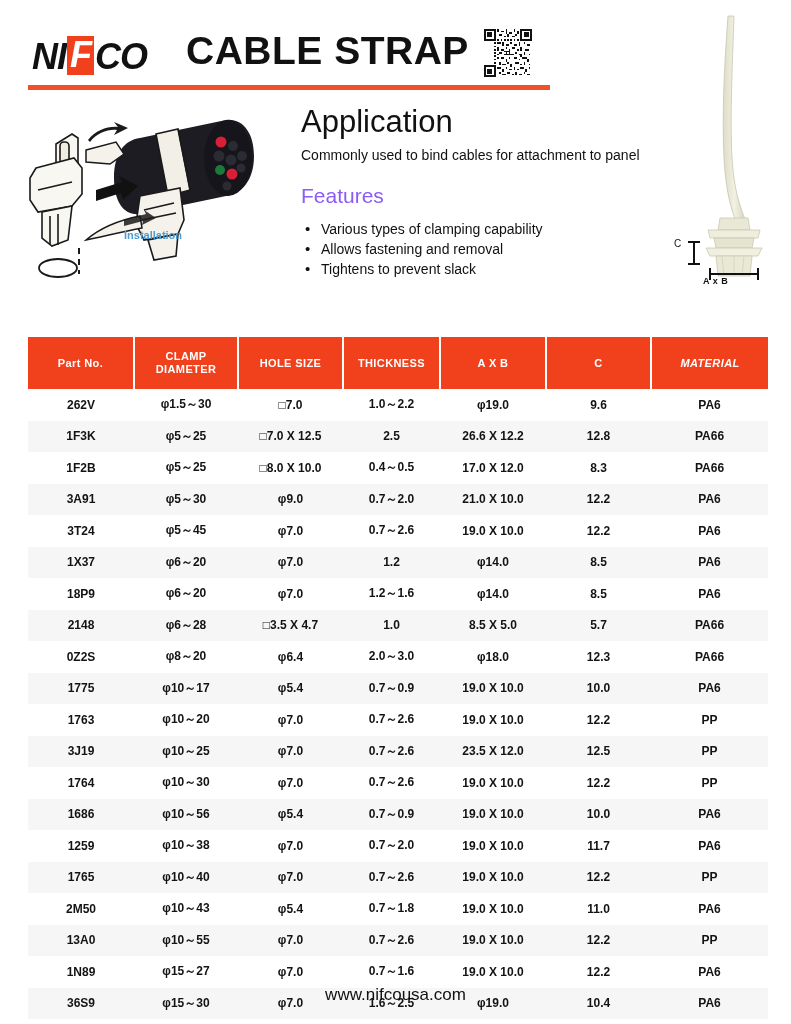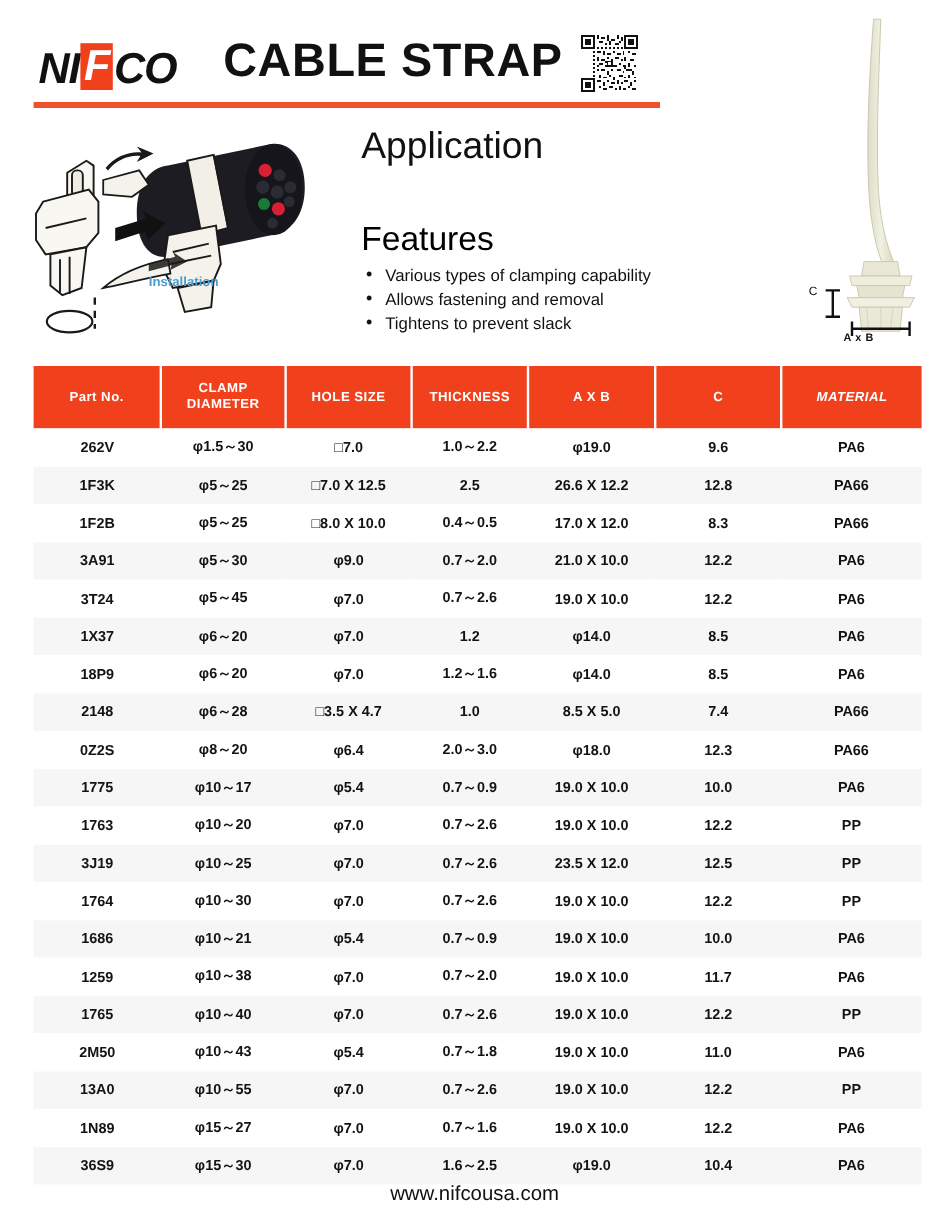--- a/index.html
+++ b/index.html
@@ -96,22 +96,22 @@
   }
   .application-p {
     position: absolute;
     left: 301px; top: 147px;
     font-size: 14px;
     color: #111111;
   }
   .features-h {
     position: absolute;
     left: 301px; top: 185px;
-    font-size: 28px;
-    color: #000000;
+    font-size: 21px;
+    color: #8b5cf6;
     line-height: 1;
   }
   .features-list {
     position: absolute;
     left: 301px; top: 219px;
     margin: 0;
     padding: 0 0 0 20px;
     font-size: 14px;
     color: #111111;
     list-style: none;
@@ -153,20 +153,21 @@
   
   .spec-wrap {
     position: absolute;
     left: 28px; top: 305px;
     width: 740px;
   }
   table.spec {
     border-collapse: collapse;
     width: 740px;
     table-layout: fixed;
+    margin-top: 32px;
   }
   table.spec th {
     background: #F0401C;
     color: #ffffff;
     font-size: 11px;
     font-weight: bold;
     letter-spacing: 0.4px;
     height: 50px;
     border-right: 2px solid #ffffff;
     vertical-align: middle;
@@ -403,20 +404,21 @@
       </g>
 
       <g fill="#1a1a1a">
         <path d="M96 122 L118 116 L116 112 L128 120 L114 127 L115 123 L96 128 Z" opacity="0.85"></path>
       </g>
     </svg>
   </div>
   <div class="installation-label">Installation</div>
 
   <div class="application-h">Application</div>
+  <div class="application-p">Commonly used to bind cables for attachment to panel</div>
 
   <div class="features-h">Features</div>
   <ul class="features-list">
     <li>Various types of clamping capability</li>
     <li>Allows fastening and removal</li>
     <li>Tightens to prevent slack</li>
   </ul>
 
   <div class="product">
     <svg width="128" height="282" viewBox="0 0 128 282">
@@ -541,21 +543,21 @@
             <td>φ14.0</td>
             <td>8.5</td>
             <td>PA6</td>
           </tr>
           <tr>
             <td>2148</td>
             <td>φ6～28</td>
             <td>□3.5 X 4.7</td>
             <td>1.0</td>
             <td>8.5 X 5.0</td>
-            <td>7.4</td>
+            <td>5.7</td>
             <td>PA66</td>
           </tr>
           <tr>
             <td>0Z2S</td>
             <td>φ8～20</td>
             <td>φ6.4</td>
             <td>2.0～3.0</td>
             <td>φ18.0</td>
             <td>12.3</td>
             <td>PA66</td>
@@ -591,21 +593,21 @@
             <td>1764</td>
             <td>φ10～30</td>
             <td>φ7.0</td>
             <td>0.7～2.6</td>
             <td>19.0 X 10.0</td>
             <td>12.2</td>
             <td>PP</td>
           </tr>
           <tr>
             <td>1686</td>
-            <td>φ10～21</td>
+            <td>φ10～56</td>
             <td>φ5.4</td>
             <td>0.7～0.9</td>
             <td>19.0 X 10.0</td>
             <td>10.0</td>
             <td>PA6</td>
           </tr>
           <tr>
             <td>1259</td>
             <td>φ10～38</td>
             <td>φ7.0</td>

